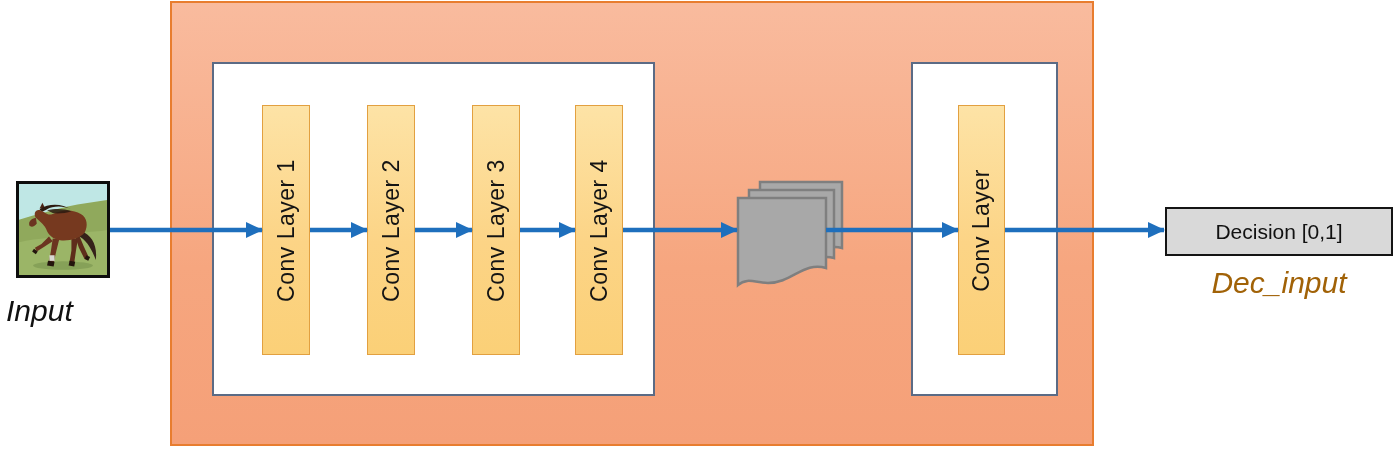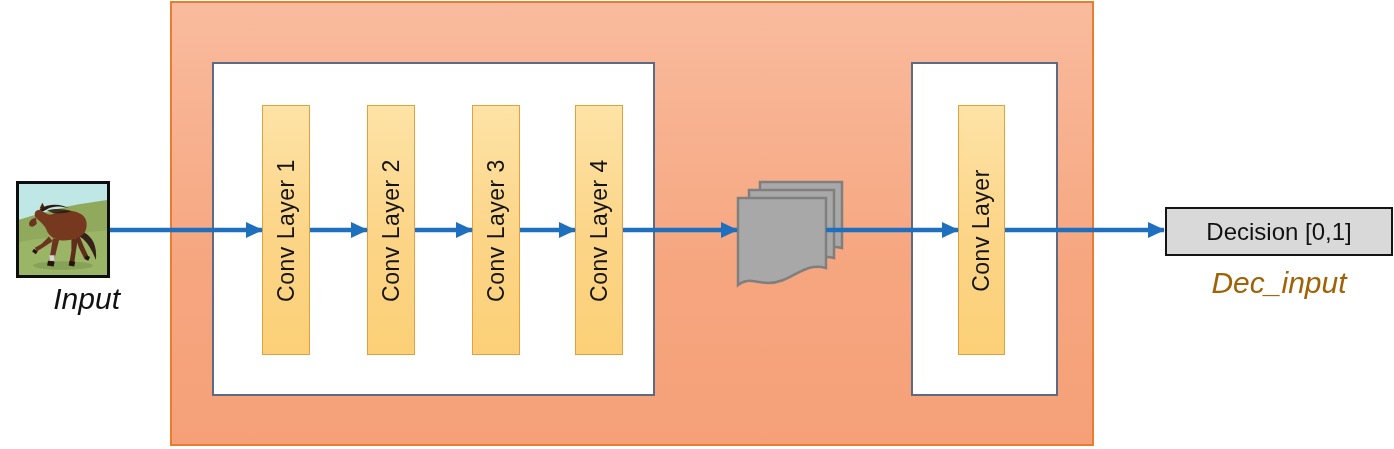--- a/index.html
+++ b/index.html
@@ -37,28 +37,28 @@
     font-size:23px;color:#141414;letter-spacing:.5px;
   }
   .conv.c1{left:262px;} .conv.c2{left:367px;} .conv.c3{left:472px;} .conv.c4{left:575px;}
   .conv.single{left:958px;width:47px;}
   .overlay{position:absolute;left:0;top:0;width:1394px;height:449px;pointer-events:none;}
   .input-image{
     position:absolute;left:16px;top:181px;width:94px;height:97px;
     box-sizing:border-box;border:3px solid #0d0d0d;background:#bfe7e5;
   }
   .input-label{
-    position:absolute;left:6px;top:282px;width:114px;
-    text-align:right;font-style:italic;font-size:30px;color:#111;
+    position:absolute;left:6px;top:294px;width:114px;
+    text-align:left;font-style:italic;font-size:30px;color:#111;
   }
   .decision-box{
     position:absolute;left:1165px;top:207px;width:228px;height:49px;
     box-sizing:border-box;background:#d9d9d9;border:2px solid #141414;
     display:flex;align-items:center;justify-content:center;
-    font-size:24px;color:#111;
+    font-size:21px;color:#111;
   }
   .decision-caption{
     position:absolute;left:1165px;top:266px;width:228px;
     text-align:center;font-style:italic;font-size:30px;color:#a16207;
   }
 </style>
 </head>
 <body>
 
 <div class="canvas">

